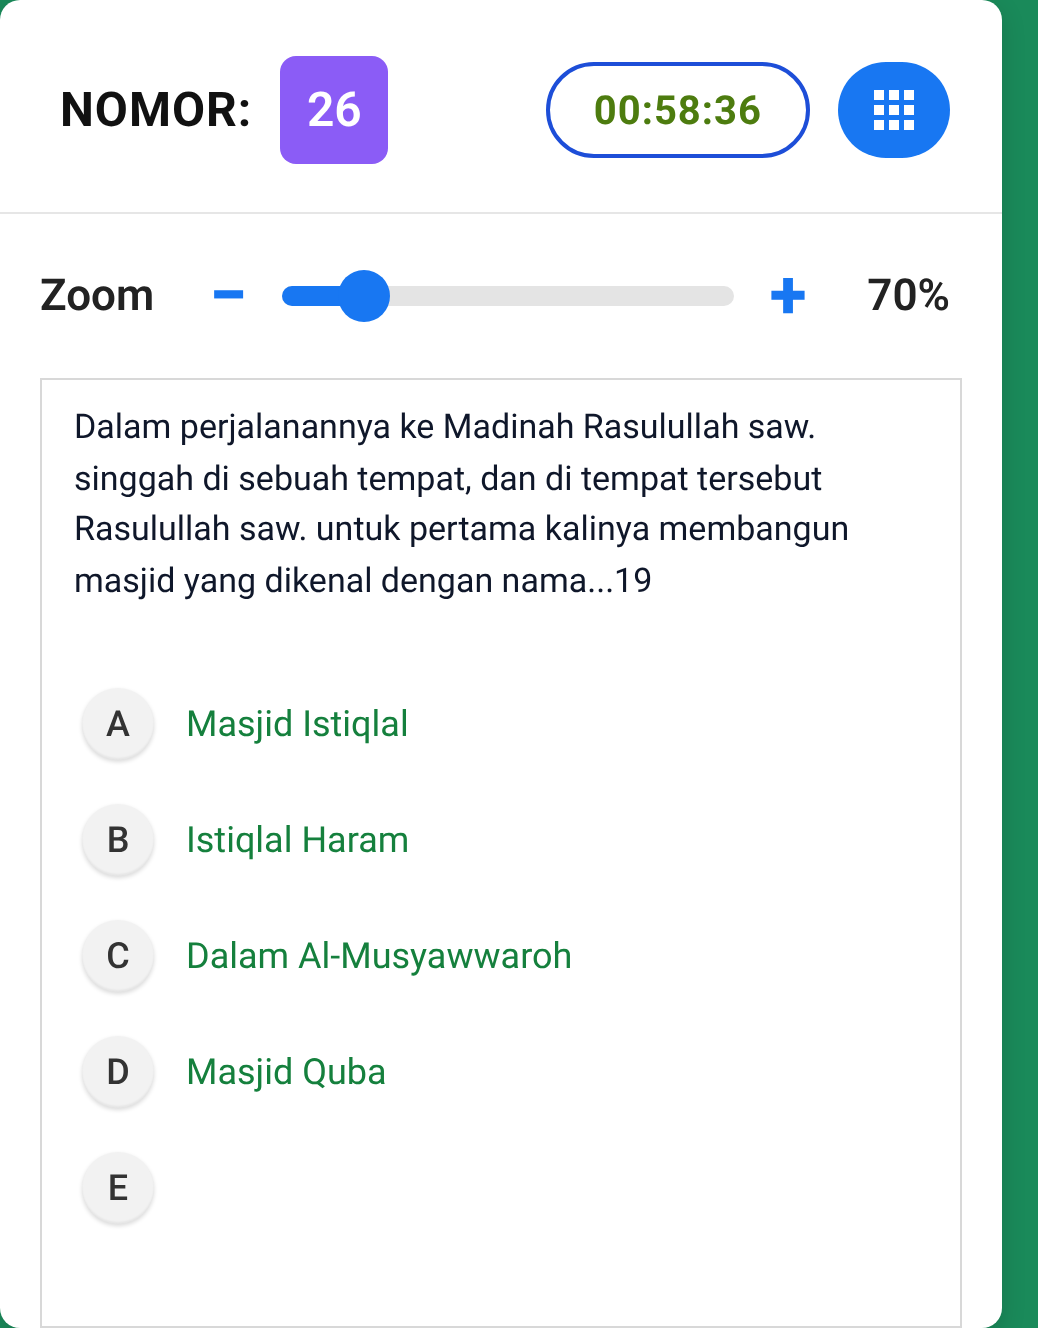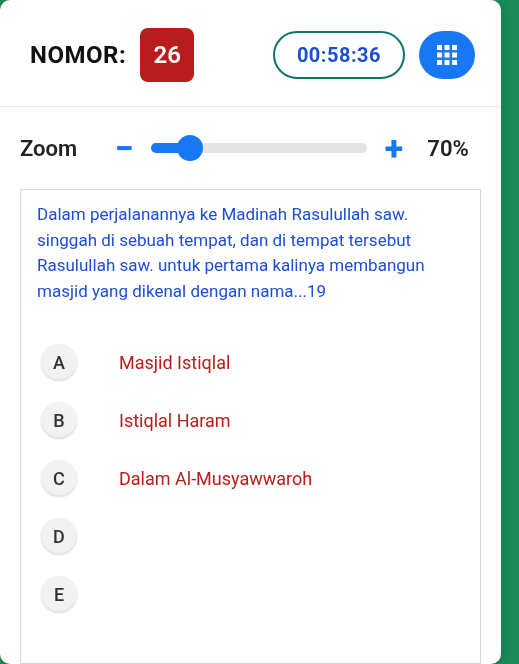--- a/index.html
+++ b/index.html
@@ -31,35 +31,35 @@
     border-bottom: 1px solid #e6e6e6;
     gap: 14px;
   }
   .nomor-label {
     font-size: 24px;
     font-weight: 700;
     letter-spacing: 0.5px;
     color: #111;
   }
   .nomor-badge {
-    background: #b91c1c;
+    background: #8b5cf6;
     color: #fff;
     font-size: 24px;
     font-weight: 600;
     border-radius: 8px;
     width: 54px;
     height: 54px;
     display: flex;
     align-items: center;
     justify-content: center;
   }
   .timer {
     margin-left: auto;
-    border: 2px solid #0f766e;
-    color: #1d4ed8;
+    border: 2px solid #1d4ed8;
+    color: #4d7c0f;
     font-weight: 700;
     font-size: 20px;
     border-radius: 28px;
     padding: 10px 22px;
     letter-spacing: 0.5px;
   }
   .grid-btn {
     background: #1877f2;
     border-radius: 24px;
     width: 56px;
@@ -73,21 +73,21 @@
   .zoom-row {
     display: flex;
     align-items: center;
     padding: 24px 26px 24px 20px;
     gap: 14px;
   }
   .zoom-label {
     font-size: 22px;
     font-weight: 600;
     color: #222;
-    margin-right: 20px;
+    margin-right: 10px;
   }
   .zoom-minus, .zoom-plus {
     color: #1877f2;
     font-size: 34px;
     font-weight: 800;
     line-height: 1;
     cursor: pointer;
     width: 26px;
     text-align: center;
     user-select: none;
@@ -123,33 +123,33 @@
     height: 26px;
     border-radius: 50%;
     background: #1877f2;
     cursor: pointer;
   }
   .zoom-value {
     font-size: 22px;
     font-weight: 600;
     color: #222;
     min-width: 54px;
-    text-align: center;
+    text-align: right;
   }
   .question-box {
     margin: 0 20px 0 20px;
     border: 1px solid #d8d8d8;
     flex: 1;
     overflow: hidden;
     padding: 12px 16px 16px 16px;
   }
   .question-text {
     font-size: 17px;
     line-height: 1.5;
-    color: #1d4ed8;
+    color: #0f172a;
     margin-bottom: 40px;
   }
   .options {
     display: flex;
     flex-direction: column;
     gap: 22px;
     padding-left: 4px;
   }
   .option {
     display: flex;
@@ -165,22 +165,21 @@
     box-shadow: 0 1px 2px rgba(0,0,0,0.15), inset 0 -1px 1px rgba(0,0,0,0.05);
     display: flex;
     align-items: center;
     justify-content: center;
     font-size: 18px;
     font-weight: 500;
     color: #333;
   }
   .option-text {
     font-size: 18px;
-    color: #b91c1c;
-    margin-left: 26px;
+    color: #15803d;
   }
 </style>
 </head>
 <body>
 
 <div class="card">
 
   <div class="header">
     <span class="nomor-label">NOMOR:</span>
     <div class="nomor-badge">
@@ -226,20 +225,21 @@
       <div class="option">
         <div class="option-letter">B</div>
         <div class="option-text">Istiqlal Haram</div>
       </div>
       <div class="option">
         <div class="option-letter">C</div>
         <div class="option-text">Dalam Al-Musyawwaroh</div>
       </div>
       <div class="option">
         <div class="option-letter">D</div>
+        <div class="option-text">Masjid Quba</div>
       </div>
       <div class="option">
         <div class="option-letter">E</div>
       </div>
     </div>
   </div>
 
 </div>
 
 </body></html>

